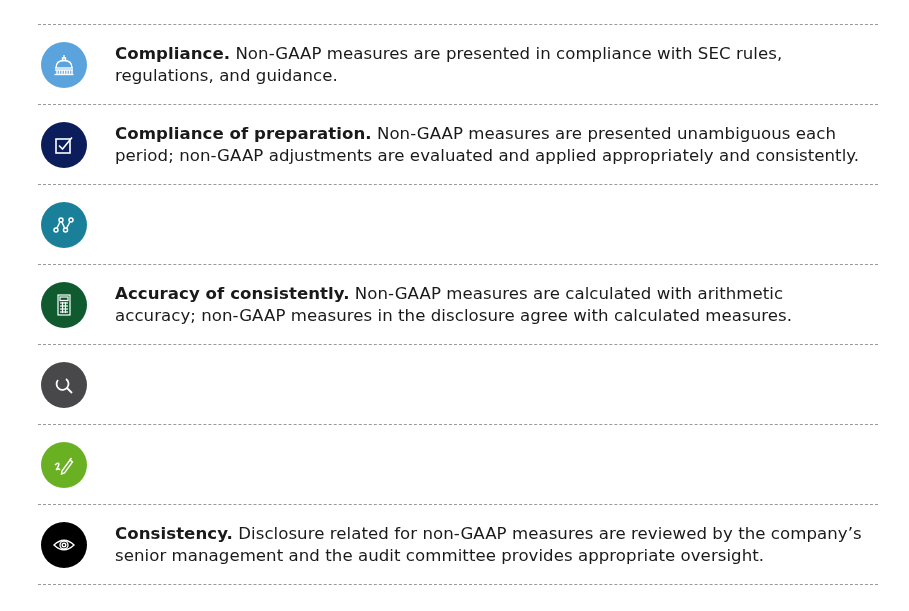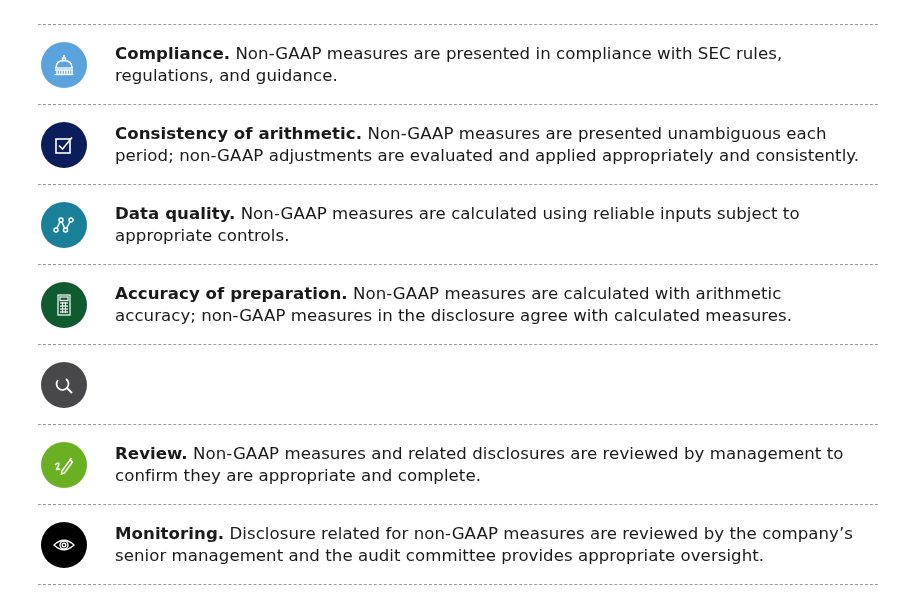--- a/index.html
+++ b/index.html
@@ -90,52 +90,51 @@
   </div>
   <div class="divider"></div>
 
   <div class="row">
     <div class="icon" style="background:#0b1e5b;">
       <svg viewBox="0 0 28 28" fill="none" stroke="#ffffff" stroke-width="1.6">
         <rect x="6" y="8" width="14" height="14"></rect>
         <polyline points="9,14.5 12.5,18 22,6.5"></polyline>
       </svg>
     </div>
-    <div class="text"><b>Consistency of arithmetic.</b><span> Non-GAAP measures are presented unambiguous each period; non-GAAP adjustments are evaluated and applied appropriately and consistently.</span></div>
+    <div class="text"><b>Compliance of preparation.</b><span> Non-GAAP measures are presented unambiguous each period; non-GAAP adjustments are evaluated and applied appropriately and consistently.</span></div>
   </div>
   <div class="divider"></div>
 
   <div class="row">
     <div class="icon" style="background:#1a7f99;">
       <svg viewBox="0 0 28 28" fill="none" stroke="#ffffff" stroke-width="1.5">
         <polyline points="6,19 11,9 15.5,19 21,9"></polyline>
         <circle cx="6" cy="19" r="2" fill="#1a7f99"></circle>
         <circle cx="11" cy="9" r="2" fill="#1a7f99"></circle>
         <circle cx="15.5" cy="19" r="2" fill="#1a7f99"></circle>
         <circle cx="21" cy="9" r="2" fill="#1a7f99"></circle>
       </svg>
     </div>
-    <div class="text"><b>Data quality.</b><span> Non-GAAP measures are calculated using reliable inputs subject to appropriate controls.</span></div>
   </div>
   <div class="divider"></div>
 
   <div class="row">
     <div class="icon" style="background:#0f5a2e;">
       <svg viewBox="0 0 28 28" fill="none" stroke="#ffffff" stroke-width="1.2">
         <rect x="8" y="4" width="12" height="20"></rect>
         <rect x="10" y="6" width="8" height="3.5"></rect>
         <line x1="10" y1="12" x2="18" y2="12"></line>
         <line x1="10" y1="15" x2="18" y2="15"></line>
         <line x1="10" y1="18" x2="18" y2="18"></line>
         <line x1="10" y1="21" x2="18" y2="21"></line>
         <line x1="12.5" y1="11" x2="12.5" y2="22"></line>
         <line x1="15.5" y1="11" x2="15.5" y2="22"></line>
       </svg>
     </div>
-    <div class="text"><b>Accuracy of preparation.</b><span> Non-GAAP measures are calculated with arithmetic accuracy; non-GAAP measures in the disclosure agree with calculated measures.</span></div>
+    <div class="text"><b>Accuracy of consistently.</b><span> Non-GAAP measures are calculated with arithmetic accuracy; non-GAAP measures in the disclosure agree with calculated measures.</span></div>
   </div>
   <div class="divider"></div>
 
   <div class="row">
     <div class="icon" style="background:#48484a;">
       <svg viewBox="0 0 28 28" fill="none" stroke="#ffffff" stroke-width="1.8">
         <path d="M16 8 A6 6 0 1 1 8 9"></path>
         <line x1="16.5" y1="16.5" x2="22" y2="22"></line>
       </svg>
     </div>
@@ -143,28 +142,27 @@
   <div class="divider"></div>
 
   <div class="row">
     <div class="icon" style="background:#6ab023;">
       <svg viewBox="0 0 28 28" fill="none" stroke="#ffffff" stroke-width="1.4">
         <path d="M5 14 Q8 11 9 13 Q8 17 6 19 Q9 17 10 19"></path>
         <path d="M12 20 L20 9 L22.5 11 L14.5 22 L11.5 23 Z"></path>
         <line x1="20" y1="9" x2="21.5" y2="7"></line>
       </svg>
     </div>
-    <div class="text"><b>Review.</b><span> Non-GAAP measures and related disclosures are reviewed by management to confirm they are appropriate and complete.</span></div>
   </div>
   <div class="divider"></div>
 
   <div class="row">
     <div class="icon" style="background:#000000;">
       <svg viewBox="0 0 28 28" fill="none" stroke="#ffffff" stroke-width="1.4">
         <path d="M4 14 Q14 4.5 24 14 Q14 23.5 4 14 Z"></path>
         <circle cx="14" cy="14" r="4"></circle>
         <circle cx="14" cy="14" r="1.8"></circle>
       </svg>
     </div>
-    <div class="text"><b>Monitoring.</b><span> Disclosure related for non-GAAP measures are reviewed by the company’s senior management and the audit committee provides appropriate oversight.</span></div>
+    <div class="text"><b>Consistency.</b><span> Disclosure related for non-GAAP measures are reviewed by the company’s senior management and the audit committee provides appropriate oversight.</span></div>
   </div>
   <div class="divider"></div>
 </div>
 
 </body></html>

